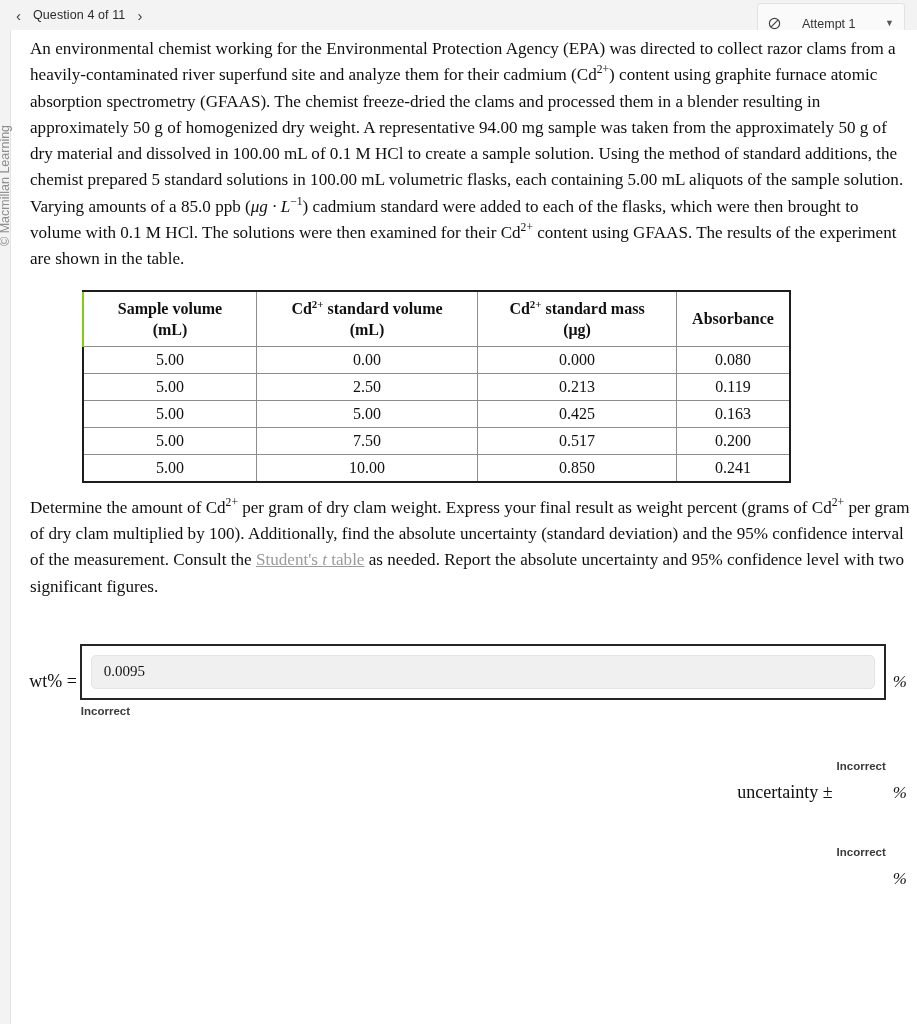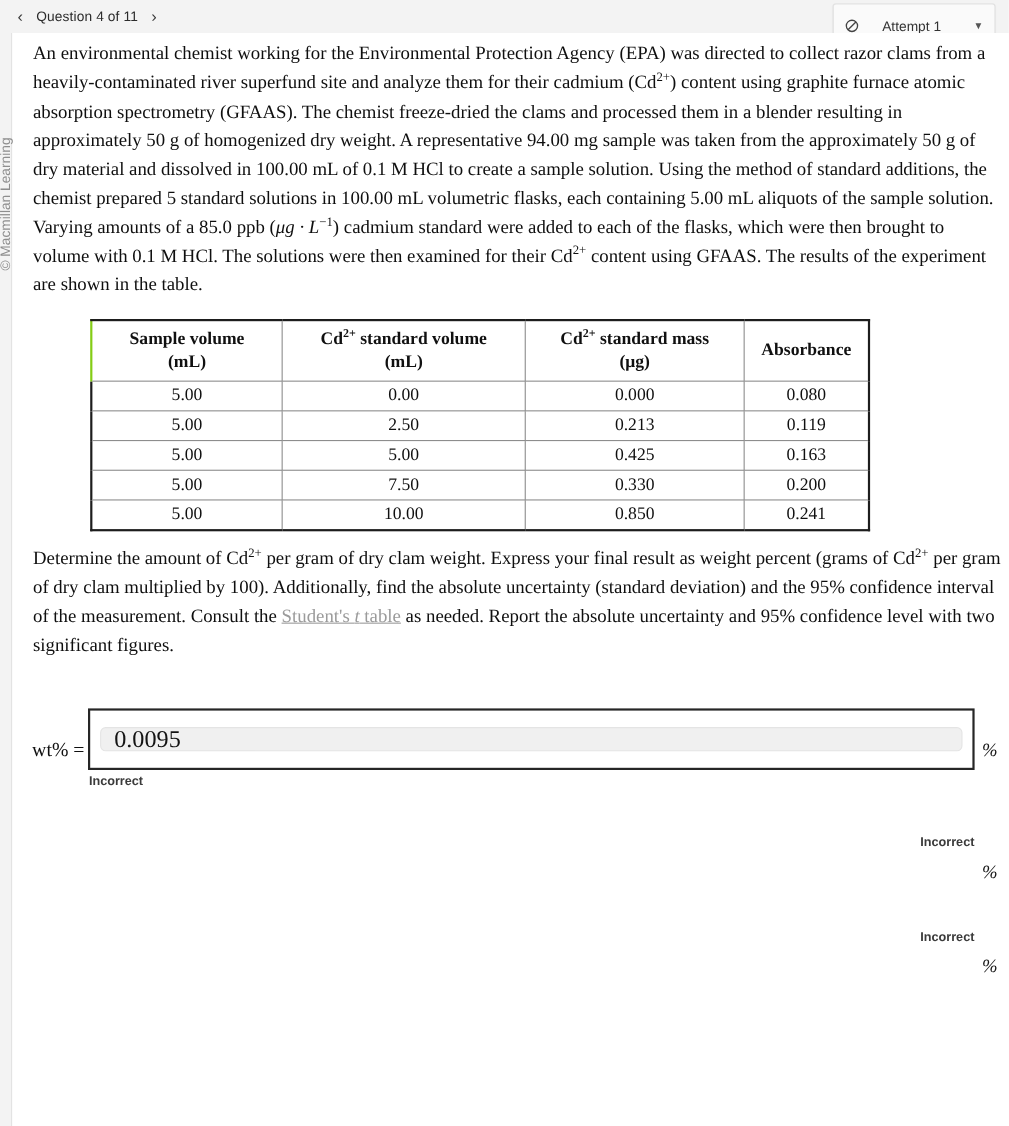--- a/index.html
+++ b/index.html
@@ -198,27 +198,27 @@
     height: 56px;
     box-sizing: border-box;
     display: flex;
     align-items: center;
     padding: 0 9px;
   }
   .inner-input {
     background: #f0f0f0;
     border: 1px solid #e4e4e4;
     border-radius: 5px;
-    height: 22px;
+    height: 34px;
     flex: 1 1 auto;
     display: flex;
     align-items: center;
     padding: 0 12px;
     box-sizing: border-box;
-    font-size: 22px;
+    font-size: 15px;
     color: #141414;
   }
   .feedback {
     font-family: "Liberation Sans", sans-serif;
     font-size: 11.5px;
     font-weight: bold;
     color: #3b3b3b;
     margin-top: 5px;
     margin-left: 1px;
   }
@@ -301,21 +301,21 @@
             </tr>
             <tr>
               <td class="col-a">5.00</td>
               <td class="col-b">5.00</td>
               <td class="col-c">0.425</td>
               <td class="col-d">0.163</td>
             </tr>
             <tr>
               <td class="col-a">5.00</td>
               <td class="col-b">7.50</td>
-              <td class="col-c">0.330</td>
+              <td class="col-c">0.517</td>
               <td class="col-d">0.200</td>
             </tr>
             <tr>
               <td class="col-a">5.00</td>
               <td class="col-b">10.00</td>
               <td class="col-c">0.850</td>
               <td class="col-d">0.241</td>
             </tr>
           </tbody>
       </table>
@@ -328,20 +328,21 @@
           <div class="ans-label">wt% =</div>
           <div class="mathbox-col">
             <div class="mathbox w1">
               <div class="inner-input">0.0095</div>
             </div>
             <div class="feedback">Incorrect</div>
           </div>
           <div class="pct">%</div>
         </div>
         <div class="ans-row">
+          <div class="ans-label">uncertainty ±</div>
           <div class="mathbox-col">
             <div class="feedback">Incorrect</div>
           </div>
           <div class="pct">%</div>
         </div>
         <div class="ans-row">
           <div class="mathbox-col">
             <div class="feedback">Incorrect</div>
           </div>
           <div class="pct">%</div>

